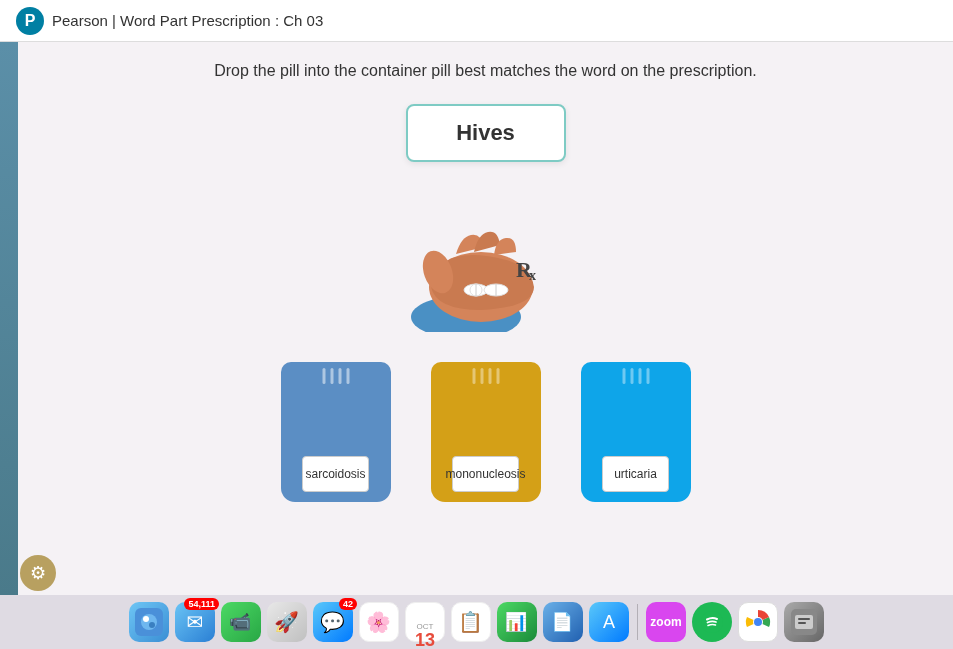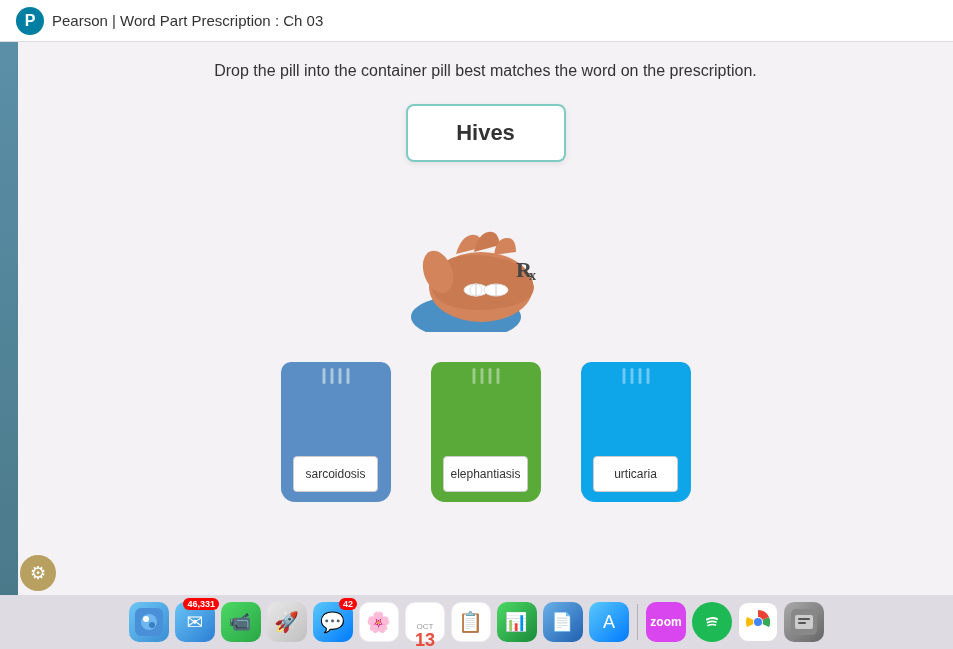--- a/index.html
+++ b/index.html
@@ -149,21 +149,21 @@
     }
 
     .bottle-label {
       background: white;
       border: 1px solid #ccc;
       border-radius: 4px;
       padding: 6px 8px;
       font-size: 12px;
       text-align: center;
       color: #333;
-      width: 85px;
+      width: 67px;
       min-height: 36px;
       display: flex;
       align-items: center;
       justify-content: center;
     }
 
     
     .bottle-blue { background: #5b8ec4; }
     .bottle-blue .cap-line { background: rgba(255,255,255,0.5); }
 
@@ -295,34 +295,34 @@
           <div class="cap-line"></div>
           <div class="cap-line"></div>
           <div class="cap-line"></div>
         </div>
         <div class="bottle-label">
           <span>sarcoidosis</span>
         </div>
       </div>
     </div>
 
-
     <div class="bottle-wrapper">
-      <div class="bottle bottle-green">
+      <div class="bottle bottle-yellow">
         <div class="bottle-cap-lines">
           <div class="cap-line"></div>
           <div class="cap-line"></div>
           <div class="cap-line"></div>
           <div class="cap-line"></div>
         </div>
         <div class="bottle-label">
-          <span>elephantiasis</span>
+          <span>mononucleosis</span>
         </div>
       </div>
     </div>
+
 
     <div class="bottle-wrapper">
       <div class="bottle bottle-red">
         <div class="bottle-cap-lines">
           <div class="cap-line"></div>
           <div class="cap-line"></div>
           <div class="cap-line"></div>
           <div class="cap-line"></div>
         </div>
         <div class="bottle-label">
@@ -344,21 +344,21 @@
     <svg width="28" height="28" viewBox="0 0 28 28">
       <rect width="28" height="28" rx="6" fill="#4a90d9"></rect>
       <circle cx="14" cy="14" r="8" fill="#7ec8f8" opacity="0.7"></circle>
       <circle cx="11" cy="11" r="3" fill="white"></circle>
       <circle cx="17" cy="17" r="3" fill="#3a7fc1"></circle>
     </svg>
   </div>
 
   <div class="dock-item dock-item-mail" style="background:linear-gradient(135deg,#6ac4f5,#2a7fd4)">
     <span style="font-size:20px; color:white;">✉</span>
-    <div class="badge">46,331</div>
+    <div class="badge">54,111</div>
   </div>
 
   <div class="dock-item" style="background:linear-gradient(135deg,#4cd964,#28a745);">
     <span style="font-size:18px; color:white;">📹</span>
   </div>
 
   <div class="dock-item" style="background:linear-gradient(135deg,#e8e8e8,#c0c0c0);">
     <span style="font-size:20px;">🚀</span>
   </div>
 

